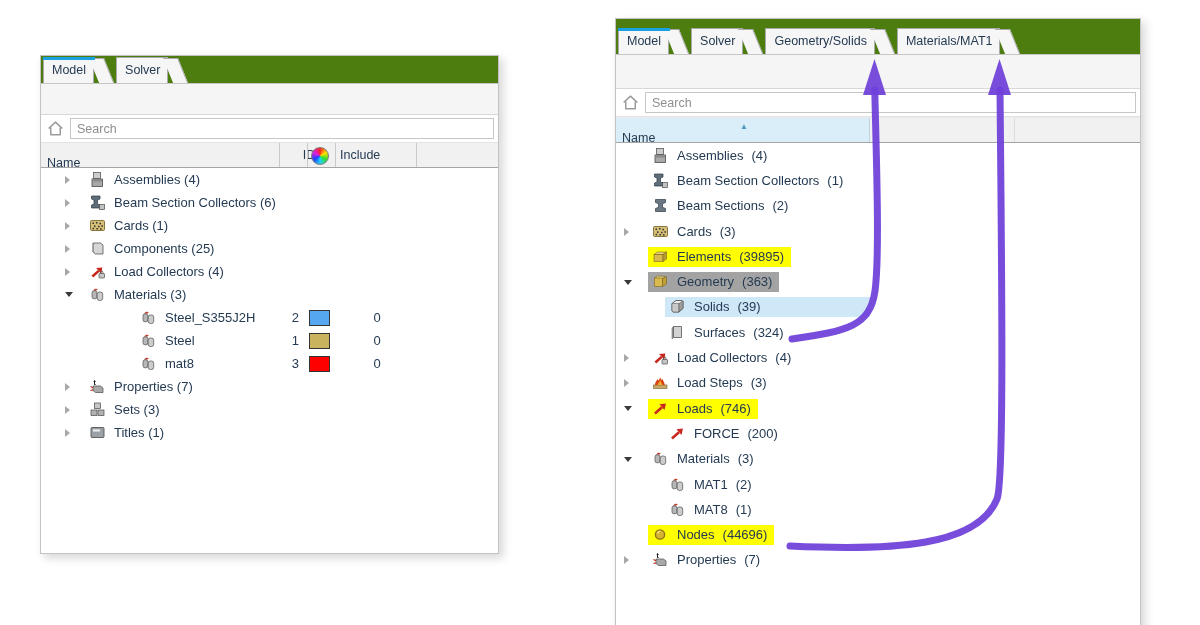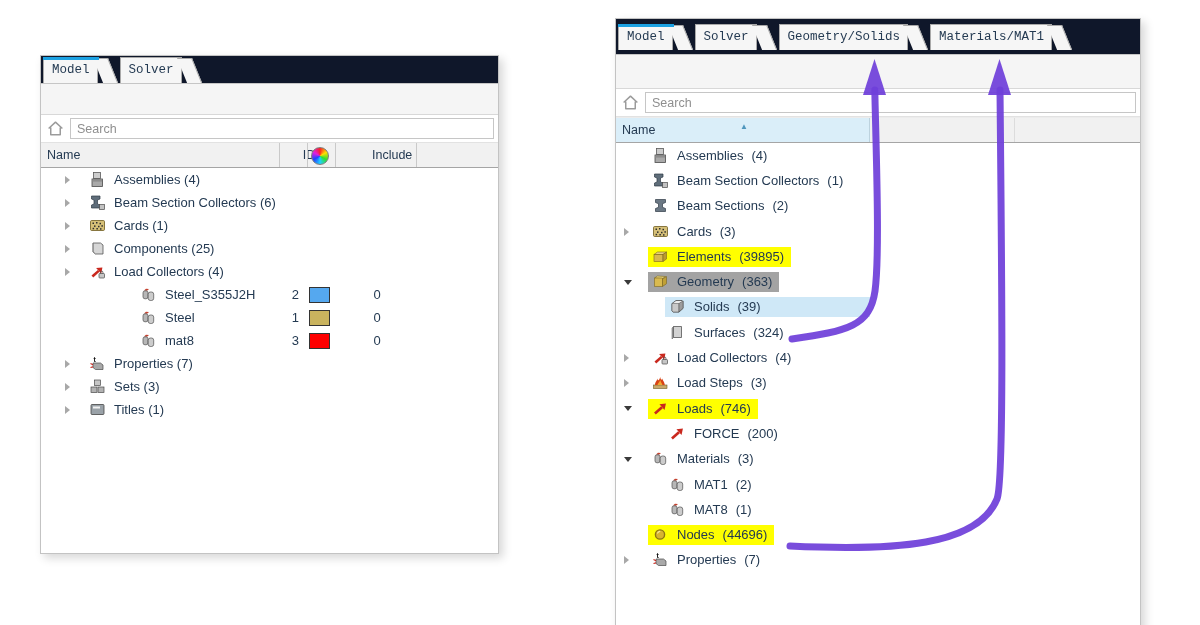--- a/index.html
+++ b/index.html
@@ -6,22 +6,22 @@
   body {
     width:1200px; height:625px; position:relative; overflow:hidden;
     background:#ffffff; font-family:"Liberation Sans", sans-serif;
     color:#243a52; -webkit-font-smoothing:antialiased;
   }
   .panel { position:absolute; background:#fff; border:1px solid #c3c3c3;
            box-shadow:4px 4px 9px rgba(0,0,0,0.16); }
   #left-panel  { left:40px;  top:55px; width:457px; height:497px; }
   #right-panel { left:615px; top:18px; width:524px; height:610px; }
 
-  .tabbar { position:relative; background:#0f172a; border-bottom:1px solid #c6c6c6;
-            display:flex; align-items:center; padding-left:2px;font-family:Liberation Mono, monospace; }
+  .tabbar { position:relative; background:#4d7c0f; border-bottom:1px solid #c6c6c6;
+            display:flex; align-items:flex-end; padding-left:2px; }
   #left-panel  .tabbar { height:27px; }
   #right-panel .tabbar { height:35px; }
   .tab { position:relative; height:25px; line-height:25px; background:#f6f6f6;
          border:1px solid #a9a9a9; border-bottom:none; padding:0 7px 0 8px;
          margin-right:22px; font-size:12.5px; color:#243a52; white-space:nowrap; cursor:default; }
   .tab::after { content:""; position:absolute; top:0; bottom:0; right:-11px; width:14px;
                 background:#f6f6f6; border-right:1px solid #a9a9a9; border-top:1px solid #a9a9a9;
                 transform:skewX(22deg); transform-origin:top left; }
   .tab .tab-label { position:relative; z-index:2; }
   .tab .accent-bar { position:absolute; z-index:3; top:-1px; left:-1px; right:-2px; height:3px; }
@@ -36,26 +36,26 @@
   .home svg { width:19px; height:19px; }
   input.search { flex:1; height:19px; border:1px solid #c6c6c6; font-size:12.5px;
                  padding:0 6px; color:#333; outline:none; background:#fff;
                  font-family:"Liberation Sans", sans-serif; }
   input.search::placeholder { color:#8f8f8f; }
 
   .colheader { position:relative; background:#f1f1f1; border-bottom:1px solid #a5a5a5;
                font-size:12.5px; height:24px; line-height:24px; }
   #right-panel .colheader { border-top:1px solid #ececec; }
   .colheader .vline { position:absolute; top:0; bottom:0; width:1px; background:#c9c9c9; }
-  .hname { position:absolute; left:6px; top:0; }
+  .hname { position:absolute; left:6px; top:8px; }
   .hid   { position:absolute; left:238px; width:28px; text-align:center;margin-left:16px; }
   .hwheel{ position:absolute; left:270px; top:4px; width:16px; height:16px; border-radius:50%;
            border:1px solid #7d7d7d;
            background:conic-gradient(#ff2020,#ffe000,#2ee02e,#20d0ff,#2040ff,#e020e0,#ff2020); }
-  .hinclude { position:absolute; left:299px;margin-left:32px; }
+  .hinclude { position:absolute; left:299px; }
   .namecol-blue { position:absolute; left:0; top:0; bottom:0; width:253px; background:#daeef9;
                   border-right:1px solid #bcd2de; }
   .sorticon { position:absolute; left:124px; top:-3px; font-size:8px; color:#4f96bd; }
 
   .tree { background:#fff; }
   .trow { display:flex; align-items:center; font-size:13px; position:relative; cursor:default; }
   #left-panel  .trow { height:23px;   padding-left:24px; }
   #right-panel .trow { height:25.3px; padding-left:6px;  }
   #left-panel  .trow.lvl1 { padding-left:75px; }
   #right-panel .trow.lvl1 { padding-left:23px; }
@@ -184,20 +184,35 @@
                 <rect x="1.5" y="8" width="8.5" height="2.6" fill="#c9281e"></rect>
                 <path d="M10 5.5 L15 9.3 10 13.1 z" fill="#c9281e"></path>
               </g>
               <rect x="10" y="10.5" width="5.5" height="4.5" rx="0.8" fill="#c6c6c6" stroke="#4a4a4a" stroke-width="0.7"></rect>
               <path d="M11.5 10.5 v-1.2 a1.2 1.2 0 0 1 2.4 0 v1.2" fill="none" stroke="#4a4a4a" stroke-width="0.8"></path>
             </svg>
           </span>
           <span class="tlabel">Load Collectors (4)</span>
         </span>
       </div>
+      <div class="trow">
+        <span class="exp">
+          <span class="tri-e"></span>
+        </span>
+        <span class="wrap">
+          <span class="ticon">
+            <svg viewBox="0 0 17 17">
+              <path d="M4 4.5 l2-1.8 3 0.3 -2 1.8 z" fill="#c4412e"></path>
+              <rect x="3" y="4.8" width="5" height="8" rx="2" fill="#b7b7b7" stroke="#4e4e4e" stroke-width="0.7"></rect>
+              <rect x="8.2" y="6" width="5.5" height="8.5" rx="2.2" fill="#cccccc" stroke="#4e4e4e" stroke-width="0.7"></rect>
+            </svg>
+          </span>
+          <span class="tlabel">Materials (3)</span>
+        </span>
+      </div>
       <div class="trow lvl1">
         <span class="exp"></span>
         <span class="wrap">
           <span class="ticon">
             <svg viewBox="0 0 17 17">
               <path d="M4 4.5 l2-1.8 3 0.3 -2 1.8 z" fill="#c4412e"></path>
               <rect x="3" y="4.8" width="5" height="8" rx="2" fill="#b7b7b7" stroke="#4e4e4e" stroke-width="0.7"></rect>
               <rect x="8.2" y="6" width="5.5" height="8.5" rx="2.2" fill="#cccccc" stroke="#4e4e4e" stroke-width="0.7"></rect>
             </svg>
           </span>

